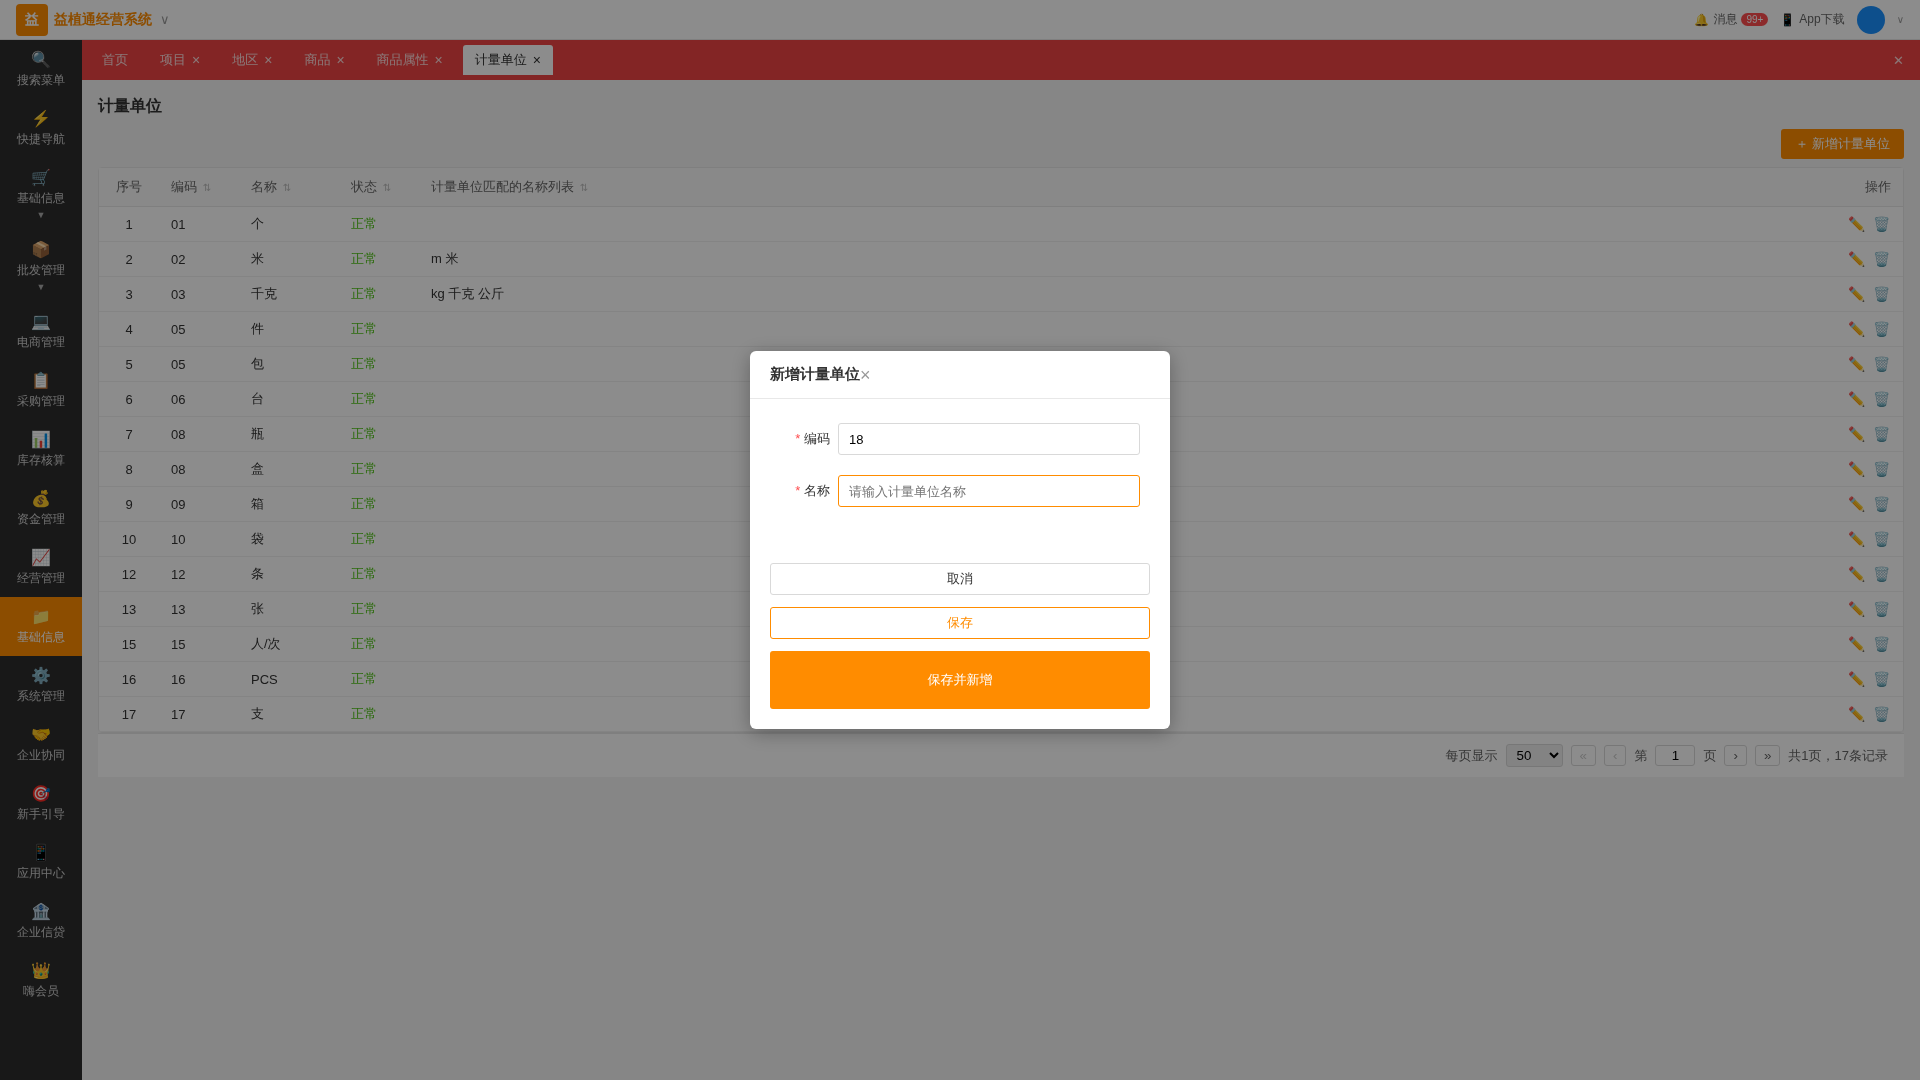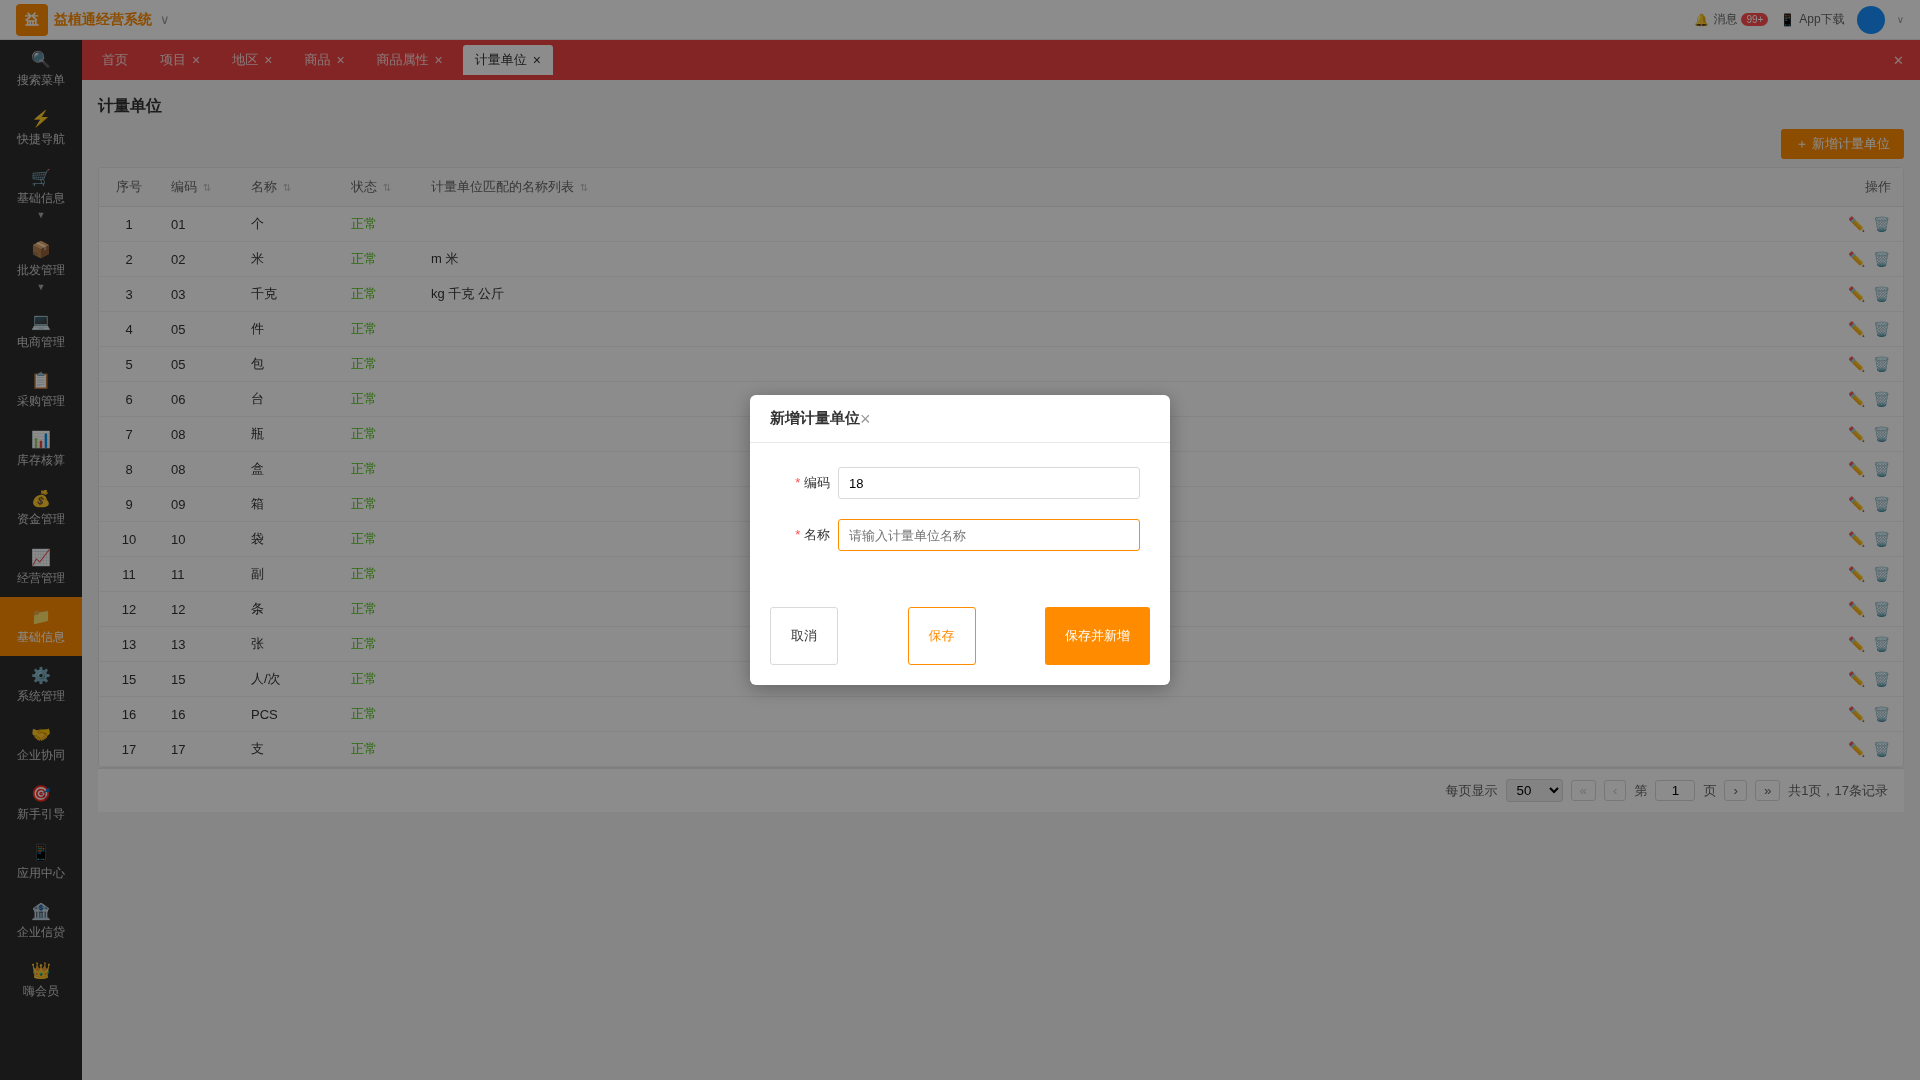--- a/index.html
+++ b/index.html
@@ -77,21 +77,21 @@
     .modal { background: white; border-radius: 6px; width: 420px; box-shadow: 0 4px 20px rgba(0,0,0,0.3); }
     .modal-header { display: flex; align-items: center; padding: 14px 20px; border-bottom: 1px solid #e8e8e8; }
     .modal-title { font-size: 15px; font-weight: bold; color: #333; }
     .modal-close { background: none; border: none; cursor: pointer; font-size: 18px; color: #999; line-height: 1; }
     .modal-body { padding: 24px 30px; }
     .form-row { display: flex; align-items: center; margin-bottom: 20px; }
     .form-label { width: 50px; text-align: right; color: #333; font-size: 13px; margin-right: 8px; }
     .form-label-required::before { content: '* '; color: #ff4d4f; }
     .form-input { flex: 1; height: 32px; border: 1px solid #d9d9d9; border-radius: 3px; padding: 4px 10px; font-size: 13px; outline: none; }
     .form-input.highlighted { border-color: #ff8c00; }
-    .modal-footer { display: flex; justify-content: space-between; gap: 12px; padding: 12px 20px 20px; }
+    .modal-footer { display: flex; justify-content: center; gap: 12px; padding: 12px 20px 20px; flex-direction: column; }
     .btn-cancel { border: 1px solid #d9d9d9; background: white; color: #333; padding: 6px 20px; border-radius: 3px; cursor: pointer; font-size: 13px; }
     .btn-save { border: 1px solid #ff8c00; background: white; color: #ff8c00; padding: 6px 20px; border-radius: 3px; cursor: pointer; font-size: 13px; }
     .btn-save-new { background: #ff8c00; color: white; border: none; padding: 20px 20px; border-radius: 3px; cursor: pointer; font-size: 13px; }
   </style>
 </head>
 <body>
 
 <div class="header">
   <div class="header-left">
     <div class="logo-area">
@@ -361,33 +361,20 @@
       <td class="col-status"><span class="status-normal">正常</span></td>
       <td class="col-match"></td>
       <td class="col-action">
         <div class="action-btns">
           <span class="action-icon" title="编辑">✏️</span>
           <span class="action-icon delete" title="删除">🗑️</span>
         </div>
       </td>
     </tr>
               <tr>
-      <td class="col-seq">11</td>
-      <td class="col-code">11</td>
-      <td class="col-name">副</td>
-      <td class="col-status"><span class="status-normal">正常</span></td>
-      <td class="col-match"></td>
-      <td class="col-action">
-        <div class="action-btns">
-          <span class="action-icon" title="编辑">✏️</span>
-          <span class="action-icon delete" title="删除">🗑️</span>
-        </div>
-      </td>
-    </tr>
-              <tr>
       <td class="col-seq">12</td>
       <td class="col-code">12</td>
       <td class="col-name">条</td>
       <td class="col-status"><span class="status-normal">正常</span></td>
       <td class="col-match"></td>
       <td class="col-action">
         <div class="action-btns">
           <span class="action-icon" title="编辑">✏️</span>
           <span class="action-icon delete" title="删除">🗑️</span>
         </div>

